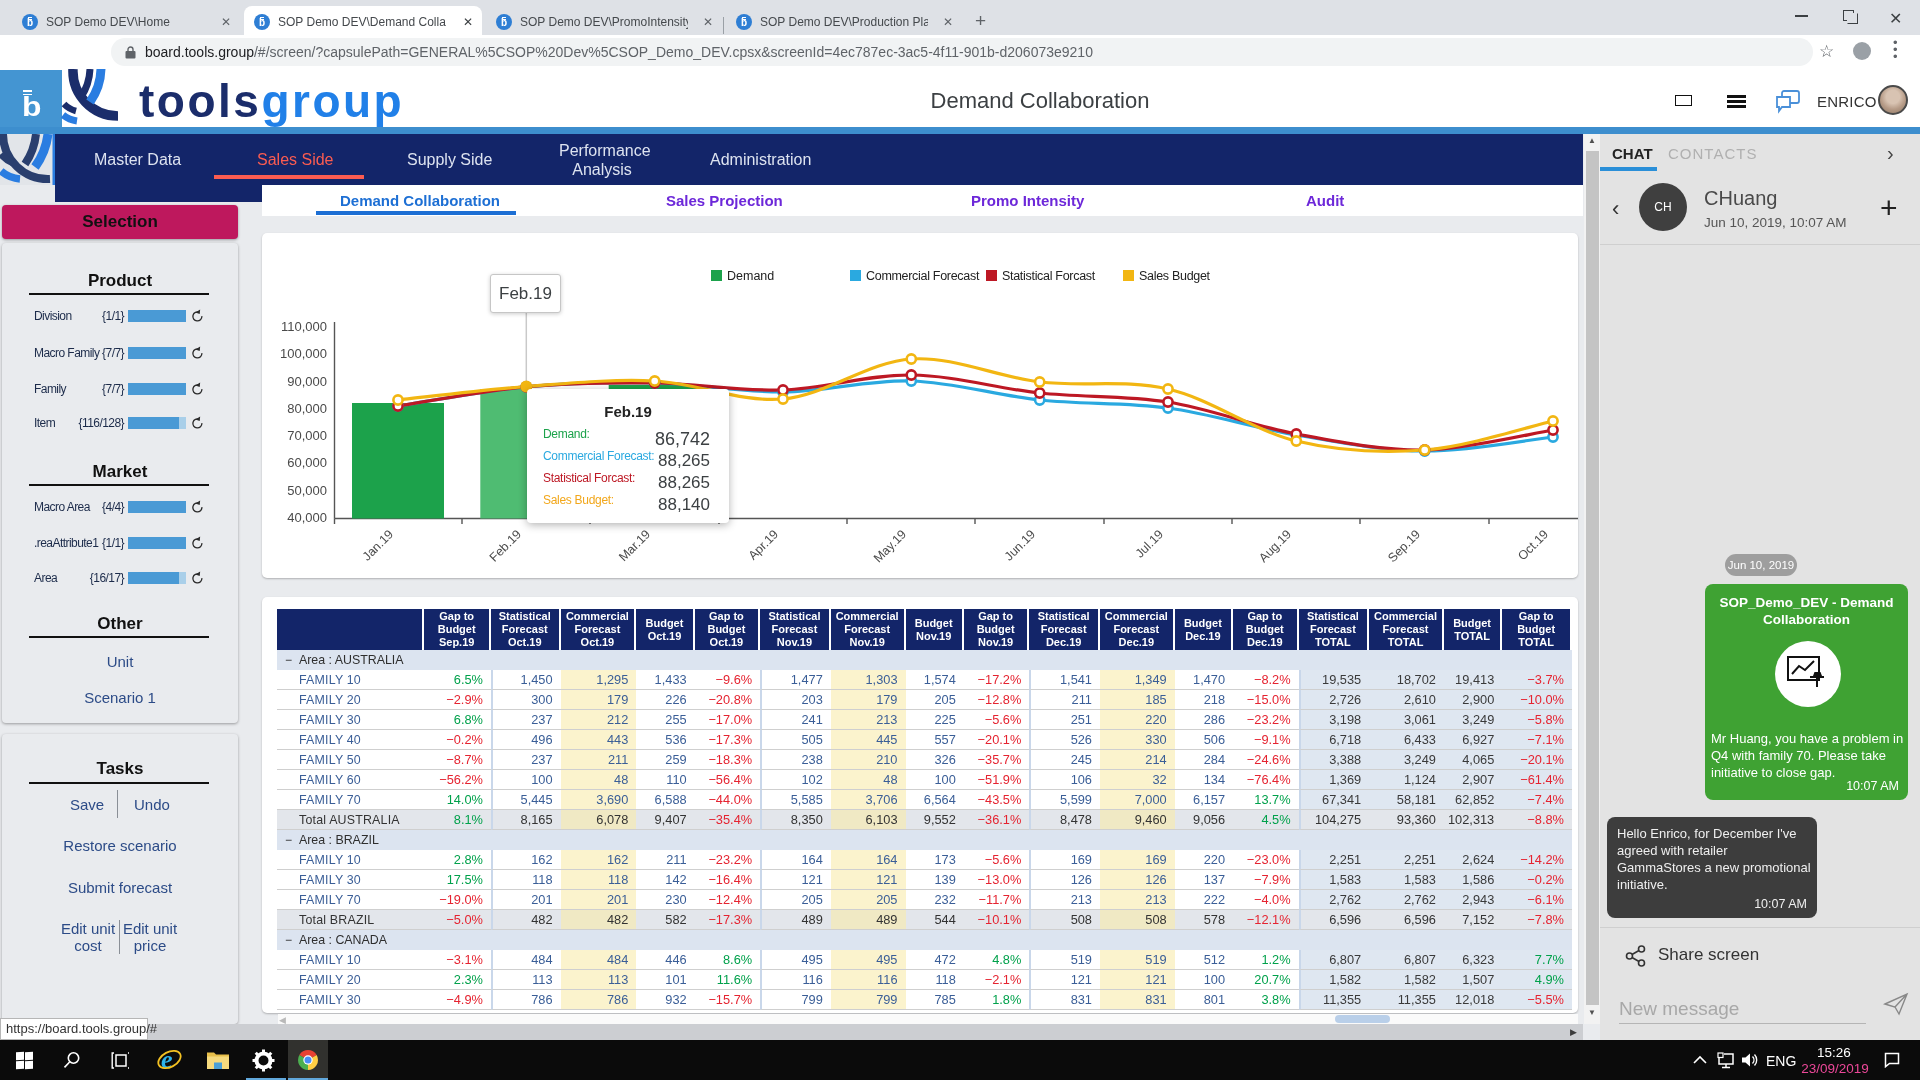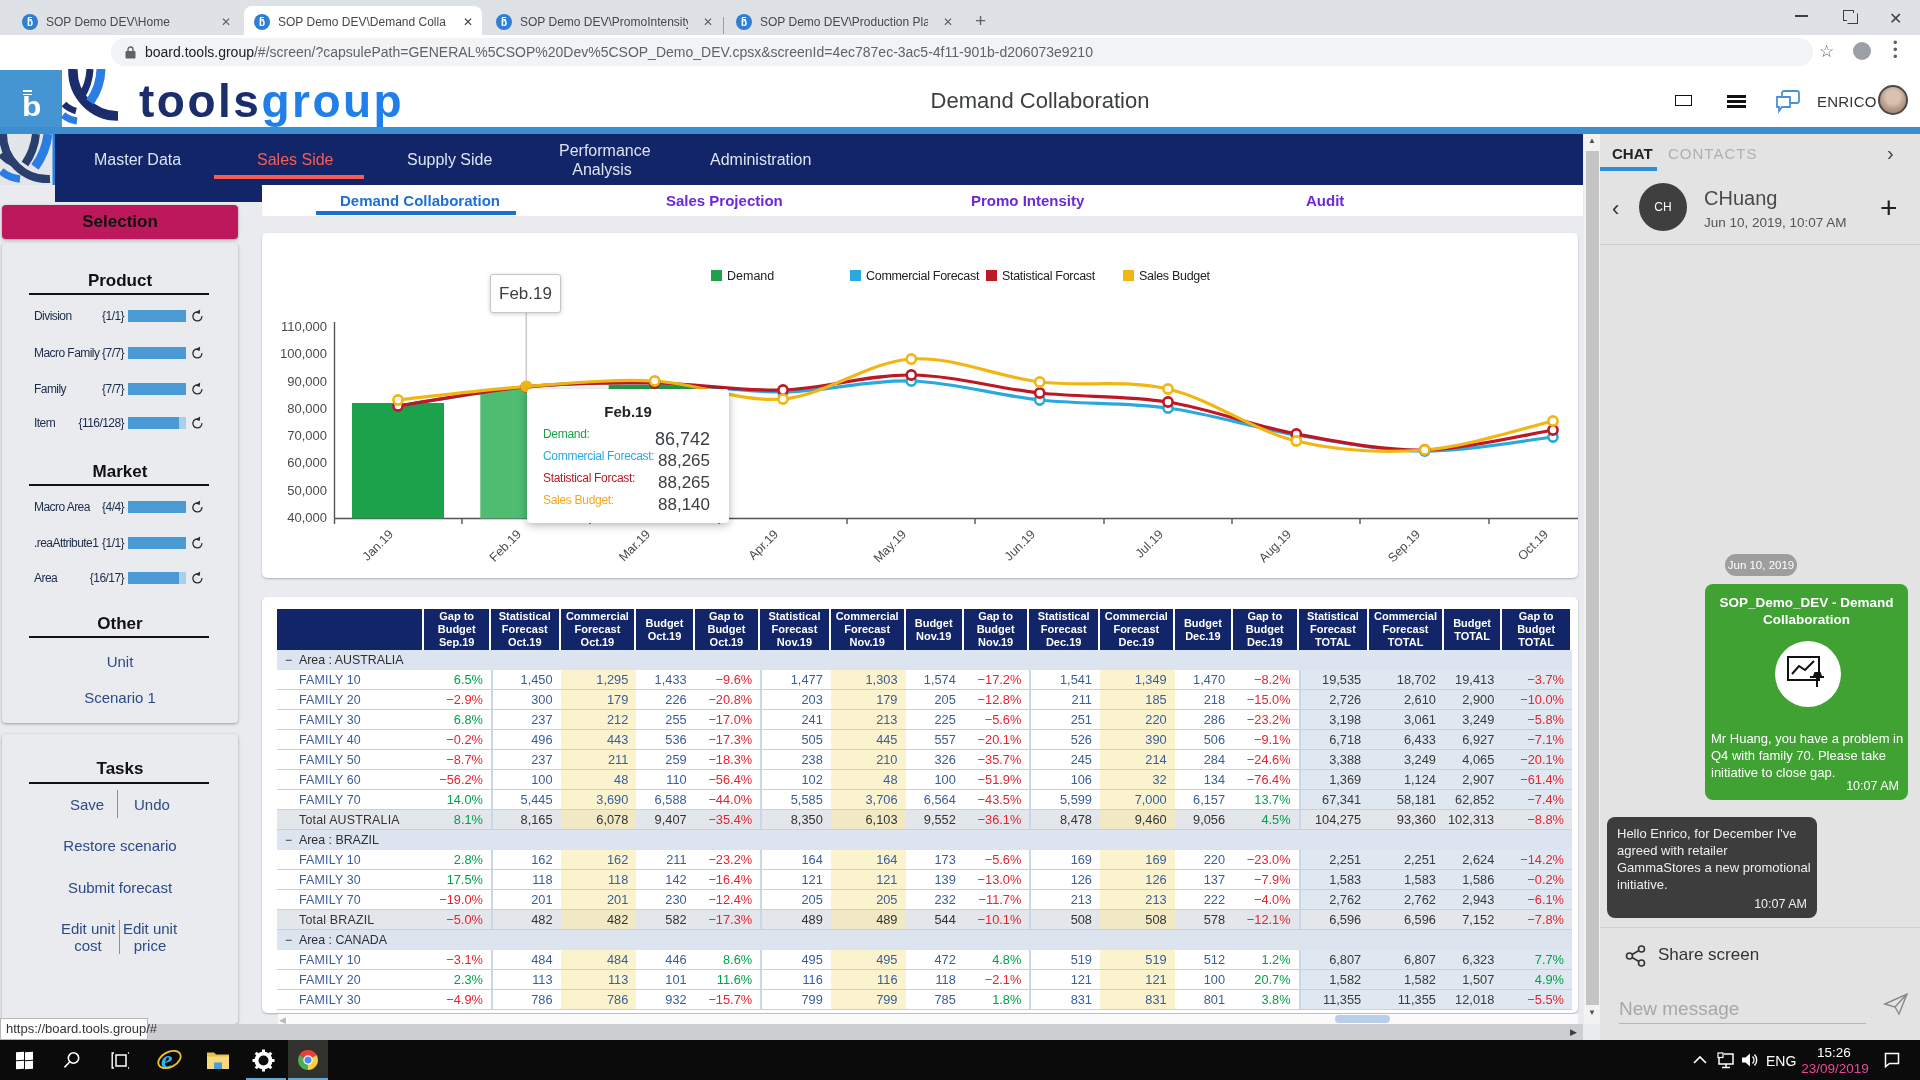--- a/index.html
+++ b/index.html
@@ -485,21 +485,21 @@
             <td class="neg">−0.2%</td>
             <td class="gs">496</td>
             <td class="yel">443</td>
             <td class="">536</td>
             <td class="neg">−17.3%</td>
             <td class="gs">505</td>
             <td class="yel">445</td>
             <td class="">557</td>
             <td class="neg">−20.1%</td>
             <td class="gs">526</td>
-            <td class="yel">390</td>
+            <td class="yel">330</td>
             <td class="">506</td>
             <td class="neg">−9.1%</td>
             <td class="totc gs">6,718</td>
             <td class="totc">6,433</td>
             <td class="totc">6,927</td>
             <td class="neg totc">−7.1%</td>
           </tr>
           <tr class="fam">
             <td class="lbl">FAMILY 50</td>
             <td class="neg">−8.7%</td>

